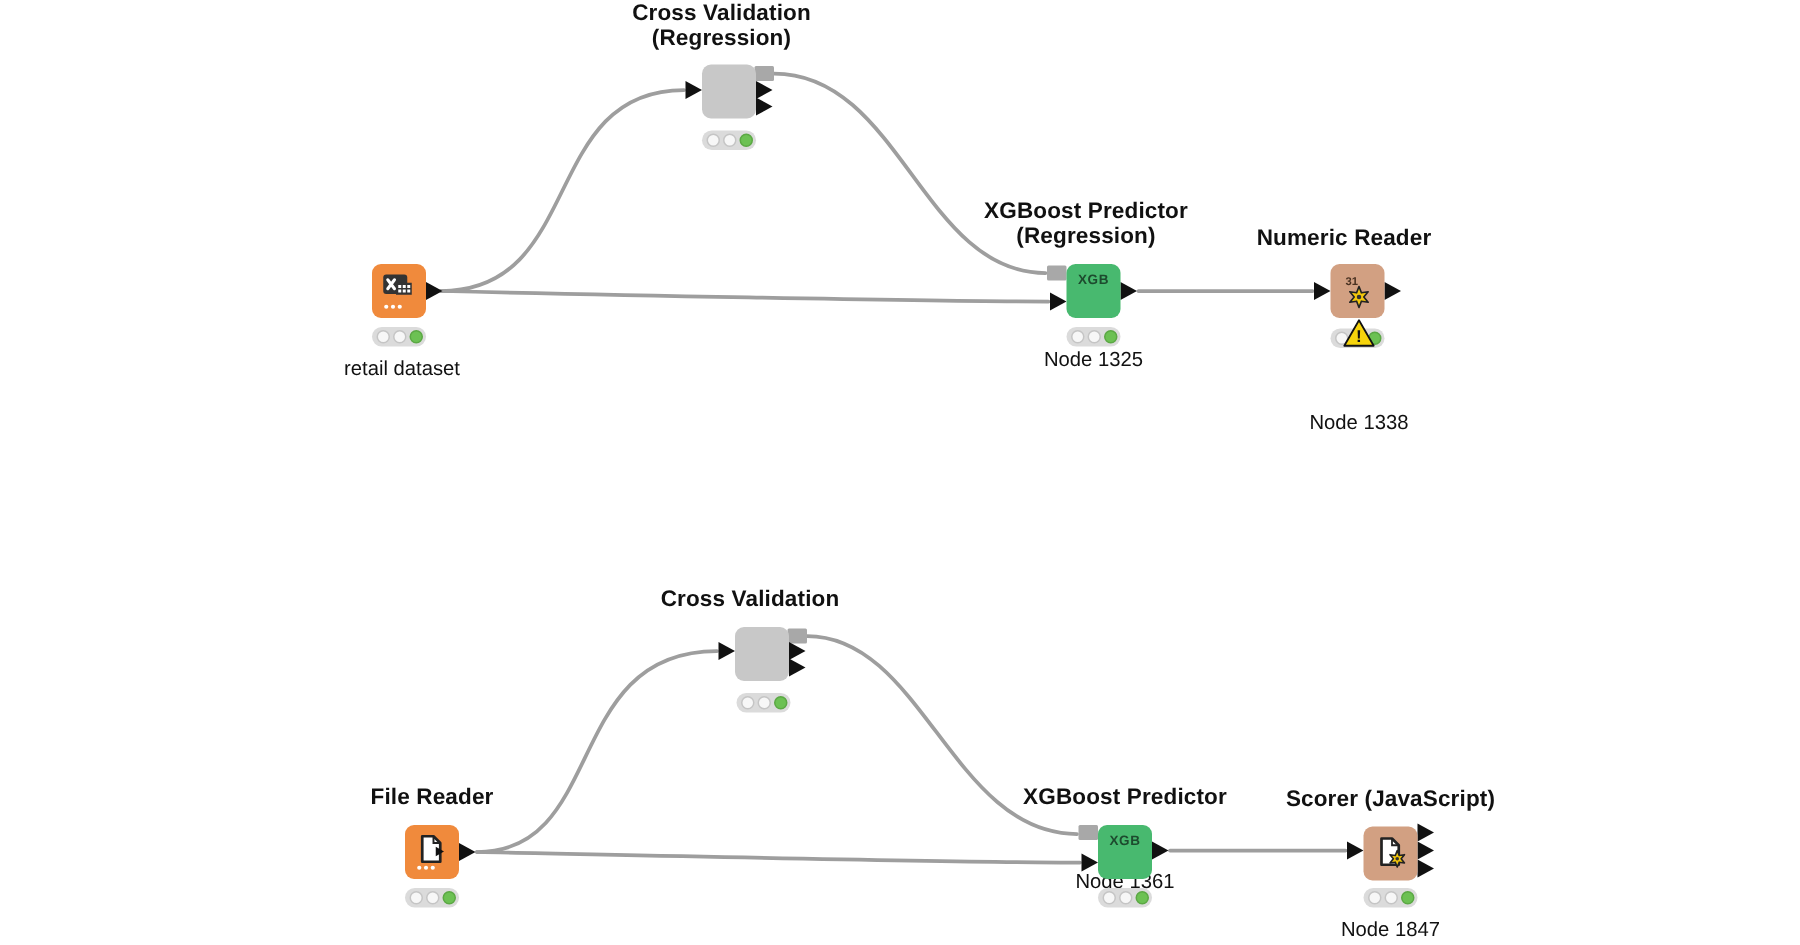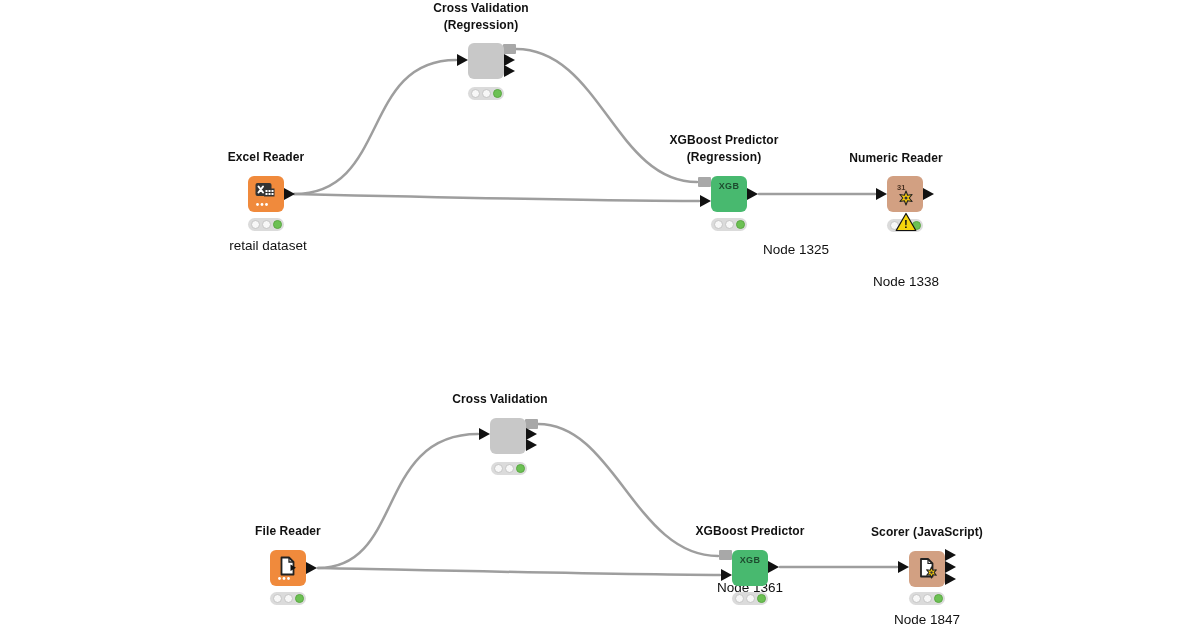--- a/index.html
+++ b/index.html
@@ -5,21 +5,21 @@
   :root{
     --node-orange:#F08A3C; --node-gray:#C8C8C8; --node-green:#48B96F; --node-tan:#D2A082;
     --port-black:#111111; --port-gray:#A8A8A8; --tl-bg:#DBDBDB; --tl-off:#F7F7F7; --tl-on:#6CC153;
     --warning-yellow:#F6D40C; --wire-gray:#9E9E9E; --star-yellow:#F2C60B; --text:#111111; --canvas-bg:#FFFFFF;
   }
   html,body{margin:0;padding:0;}
   body{font-family:"Liberation Sans", sans-serif;}
   #canvas{position:relative;width:1200px;height:630px;background:var(--canvas-bg);overflow:hidden;}
   #wires{position:absolute;left:0;top:0;}
   .wire{stroke:var(--wire-gray);stroke-width:2.5;fill:none;stroke-linecap:round;}
-  .title{position:absolute;width:220px;text-align:center;font-weight:bold;font-size:12px;line-height:17px;color:var(--text);letter-spacing:0.1px;}
+  .title{position:absolute;width:220px;text-align:center;font-weight:bold;font-size:15px;line-height:17px;color:var(--text);letter-spacing:0.1px;}
   .nlabel{position:absolute;width:200px;text-align:center;font-size:13.5px;line-height:16px;color:var(--text);}
   .body{position:absolute;width:36px;height:36px;border-radius:6px;z-index:2;}
   .body.orange{background:var(--node-orange);}
   .body.gray{background:var(--node-gray);}
   .body.green{background:var(--node-green);}
   .body.tan{background:var(--node-tan);}
   .body svg{position:absolute;left:0;top:0;}
   .xgb-text{position:absolute;left:0;top:0;width:36px;height:20px;display:flex;align-items:center;justify-content:center;font-size:9px;font-weight:bold;letter-spacing:0.4px;color:#1D4A2E;}
   .tl{position:absolute;width:36px;height:13px;border-radius:6.5px;background:var(--tl-bg);display:flex;align-items:center;justify-content:space-between;padding:0 2.5px;box-sizing:border-box;z-index:2;}
   .dot{width:9px;height:9px;border-radius:50%;background:var(--tl-off);border:1px solid #C5C5C5;box-sizing:border-box;}
@@ -39,21 +39,20 @@
     <path class="wire" d="M294,194 C390,194 360,60 456,60"></path>
     <path class="wire" d="M294,194 C380,196 620,201 699,201"></path>
     <path class="wire" d="M516,49 C600,49 615,182 697,182"></path>
     <path class="wire" d="M759,194 L875,194"></path>
     <path class="wire" d="M318,568 C405,568 375,434 478,434"></path>
     <path class="wire" d="M318,568 C420,570 640,575 720,575"></path>
     <path class="wire" d="M538,424 C615,424 635,556 718,556"></path>
     <path class="wire" d="M780,567 L897,567"></path>
   </svg>
 
-  <div class="title" style="left:156px;top:149px;">Excel Reader</div>
   <div class="body orange" style="left:248px;top:176px;">
     <svg width="36" height="36" viewBox="0 0 36 36">
       <rect class="icon-dark" x="7.5" y="7" width="16" height="13" rx="2"></rect>
       <path d="M10.5,10.5 L15,16.5 M15,10.5 L10.5,16.5" stroke="#FFFFFF" stroke-width="2" stroke-linecap="round"></path>
       <rect class="icon-dark" x="16" y="12.5" width="10.5" height="8"></rect>
       <rect x="17.5" y="14" width="2" height="2" fill="#FFFFFF"></rect>
         <rect x="20.5" y="14" width="2" height="2" fill="#FFFFFF"></rect>
         <rect x="23.5" y="14" width="2" height="2" fill="#FFFFFF"></rect>
       <rect x="17.5" y="17" width="2" height="2" fill="#FFFFFF"></rect>
         <rect x="20.5" y="17" width="2" height="2" fill="#FFFFFF"></rect>
@@ -94,21 +93,21 @@
   <div class="body green" style="left:711px;top:176px;">
     <div class="xgb-text">XGB</div>
   </div>
   <div class="port" style="left:700px;top:195px;"></div>
   <div class="port" style="left:747px;top:188px;"></div>
   <div class="tl" style="left:711px;top:218px;">
     <div class="dot"></div>
       <div class="dot"></div>
       <div class="dot on"></div>
   </div>
-  <div class="nlabel" style="left:629px;top:242px;text-align:right;">Node 1325</div>
+  <div class="nlabel" style="left:629px;top:232px;">Node 1325</div>
 
   <div class="title" style="left:786px;top:150px;">Numeric Reader</div>
   <div class="body tan" style="left:887px;top:176px;">
     <svg width="36" height="36" viewBox="0 0 36 36">
       <text x="10" y="14" font-size="7.5" font-weight="bold" fill="#4A3222">31</text>
       <polygon class="star" points="19,15 20.6,19.2 25.1,18.5 22.2,22 25.1,25.5 20.6,24.8 19,29 17.4,24.8 12.9,25.5 15.8,22 12.9,18.5 17.4,19.2"></polygon>
       <circle cx="19" cy="22" r="1.5" fill="#333333"></circle>
     </svg>
   </div>
   <div class="port" style="left:876px;top:188px;"></div>

